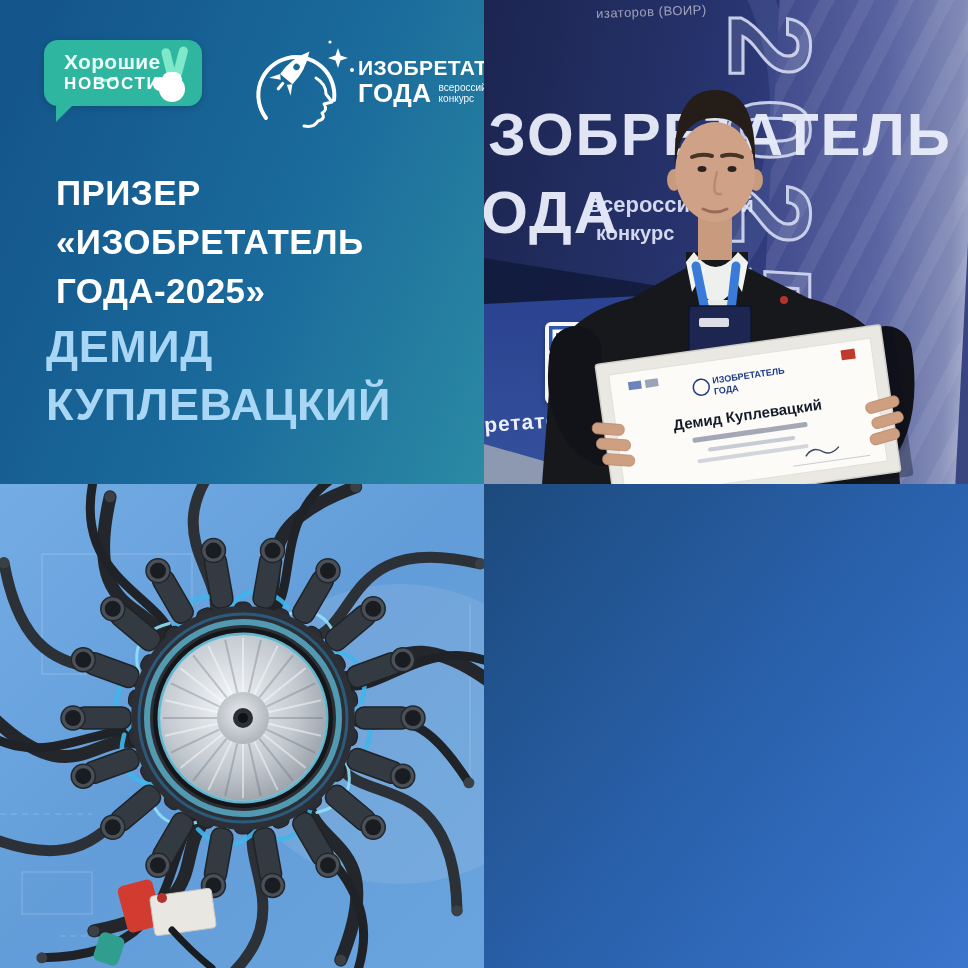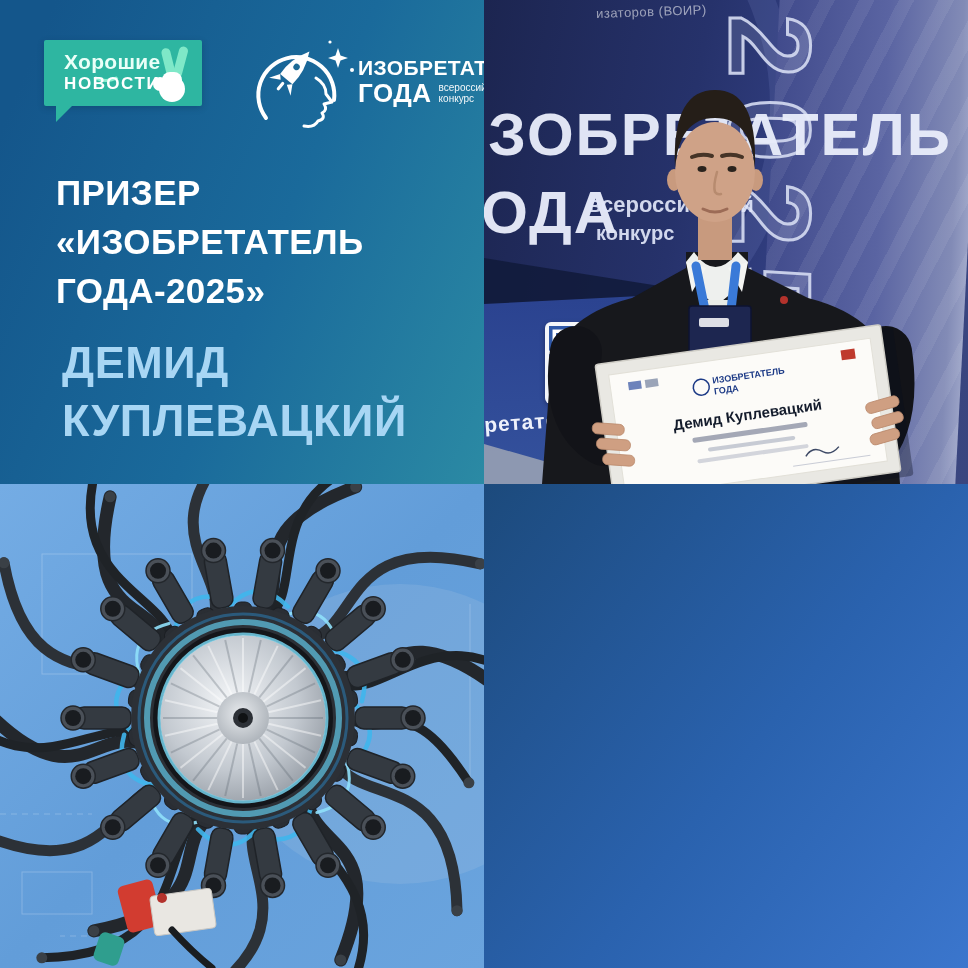--- a/index.html
+++ b/index.html
@@ -7,21 +7,21 @@
           font-family:"Liberation Sans","DejaVu Sans",sans-serif;}
   .q{position:absolute;width:484px;height:484px;overflow:hidden;}
   .q1{left:0;top:0;background:linear-gradient(113deg,#14568b 8%,#1a6a9b 55%,#2b8aa4 100%);}
   .q2{left:484px;top:0;background:linear-gradient(100deg,#1c2550 0%,#26326b 40%,#323f82 62%,#3a467f 100%);}
   .q3{left:0;top:484px;}
   .q4{left:484px;top:484px;background:linear-gradient(128deg,#1c4a7c 0%,#2a62ae 55%,#3b76cd 100%);}
   .pre{white-space:pre-line;}
 
   
   .logos{position:absolute;left:44px;top:40px;display:flex;align-items:flex-start;}
-  .bubble{position:relative;width:158px;height:66px;background:#2eb6a1;border-radius:2px;
+  .bubble{position:relative;width:158px;height:66px;background:#2eb6a1;border-radius:14px;
           box-shadow:0 2px 6px rgba(0,40,60,.25);}
   .bubble:after{content:"";position:absolute;left:12px;bottom:-16px;width:0;height:0;
           border-left:16px solid #2eb6a1;border-bottom:16px solid transparent;}
   .bubble .l1{position:absolute;left:20px;top:10px;font-size:21px;font-weight:bold;color:#eafff8;letter-spacing:.3px;}
   .bubble .l2{position:absolute;left:20px;top:34px;font-size:17px;font-weight:bold;color:#ffffff;letter-spacing:1.6px;}
   .smile{position:absolute;left:46px;top:22px;width:26px;height:14px;border:3px solid transparent;
          border-bottom:3px solid #8ff0d2;border-radius:50%;}
   .hand{position:absolute;right:6px;top:6px;}
   .contest-logo{position:relative;margin-left:44px;width:236px;height:92px;}
   .contest-logo .emblem{position:absolute;left:0;top:0;}
@@ -109,21 +109,21 @@
             <div class="c2">ГОДА</div>
             <div class="c3 pre">всероссийский
 конкурс</div>
           </div>
         </div>
       </div>
     </div>
     <h1 class="title pre" style="margin:8px">ПРИЗЕР
 «ИЗОБРЕТАТЕЛЬ
 ГОДА-2025»</h1>
-    <h2 class="name pre" style="margin:16px">ДЕМИД
+    <h2 class="name pre" style="margin:0">ДЕМИД
 КУПЛЕВАЦКИЙ</h2>
   </section>
 
   <section class="q q2">
     <div class="swoosh sw1"></div>
     <div class="swoosh sw2"></div>
     <div class="panel2025">
         <div class="stripes"></div>
       </div>
     <div class="year-vert">2025</div>

